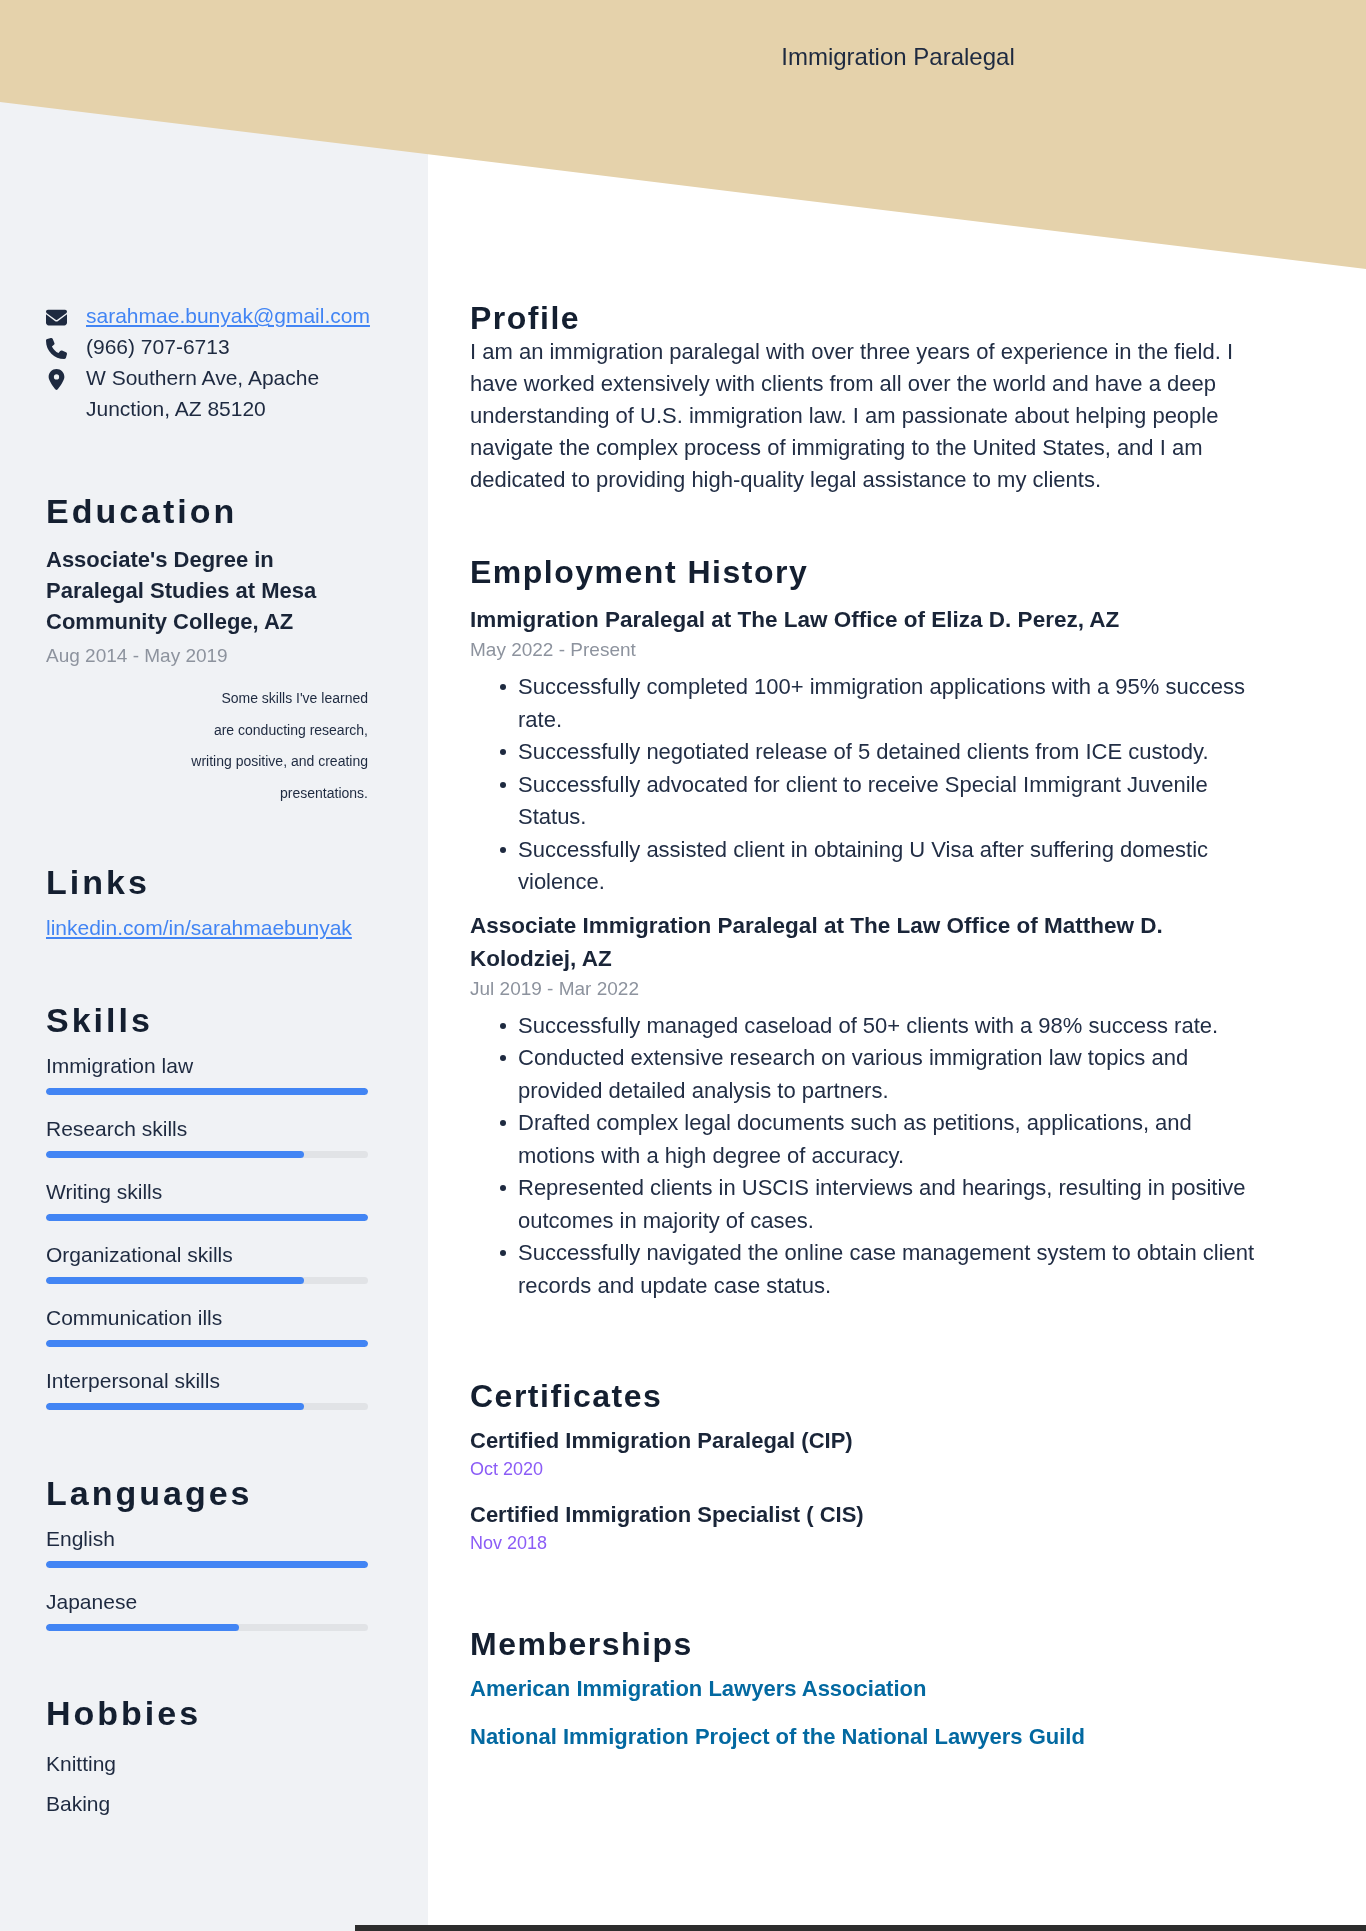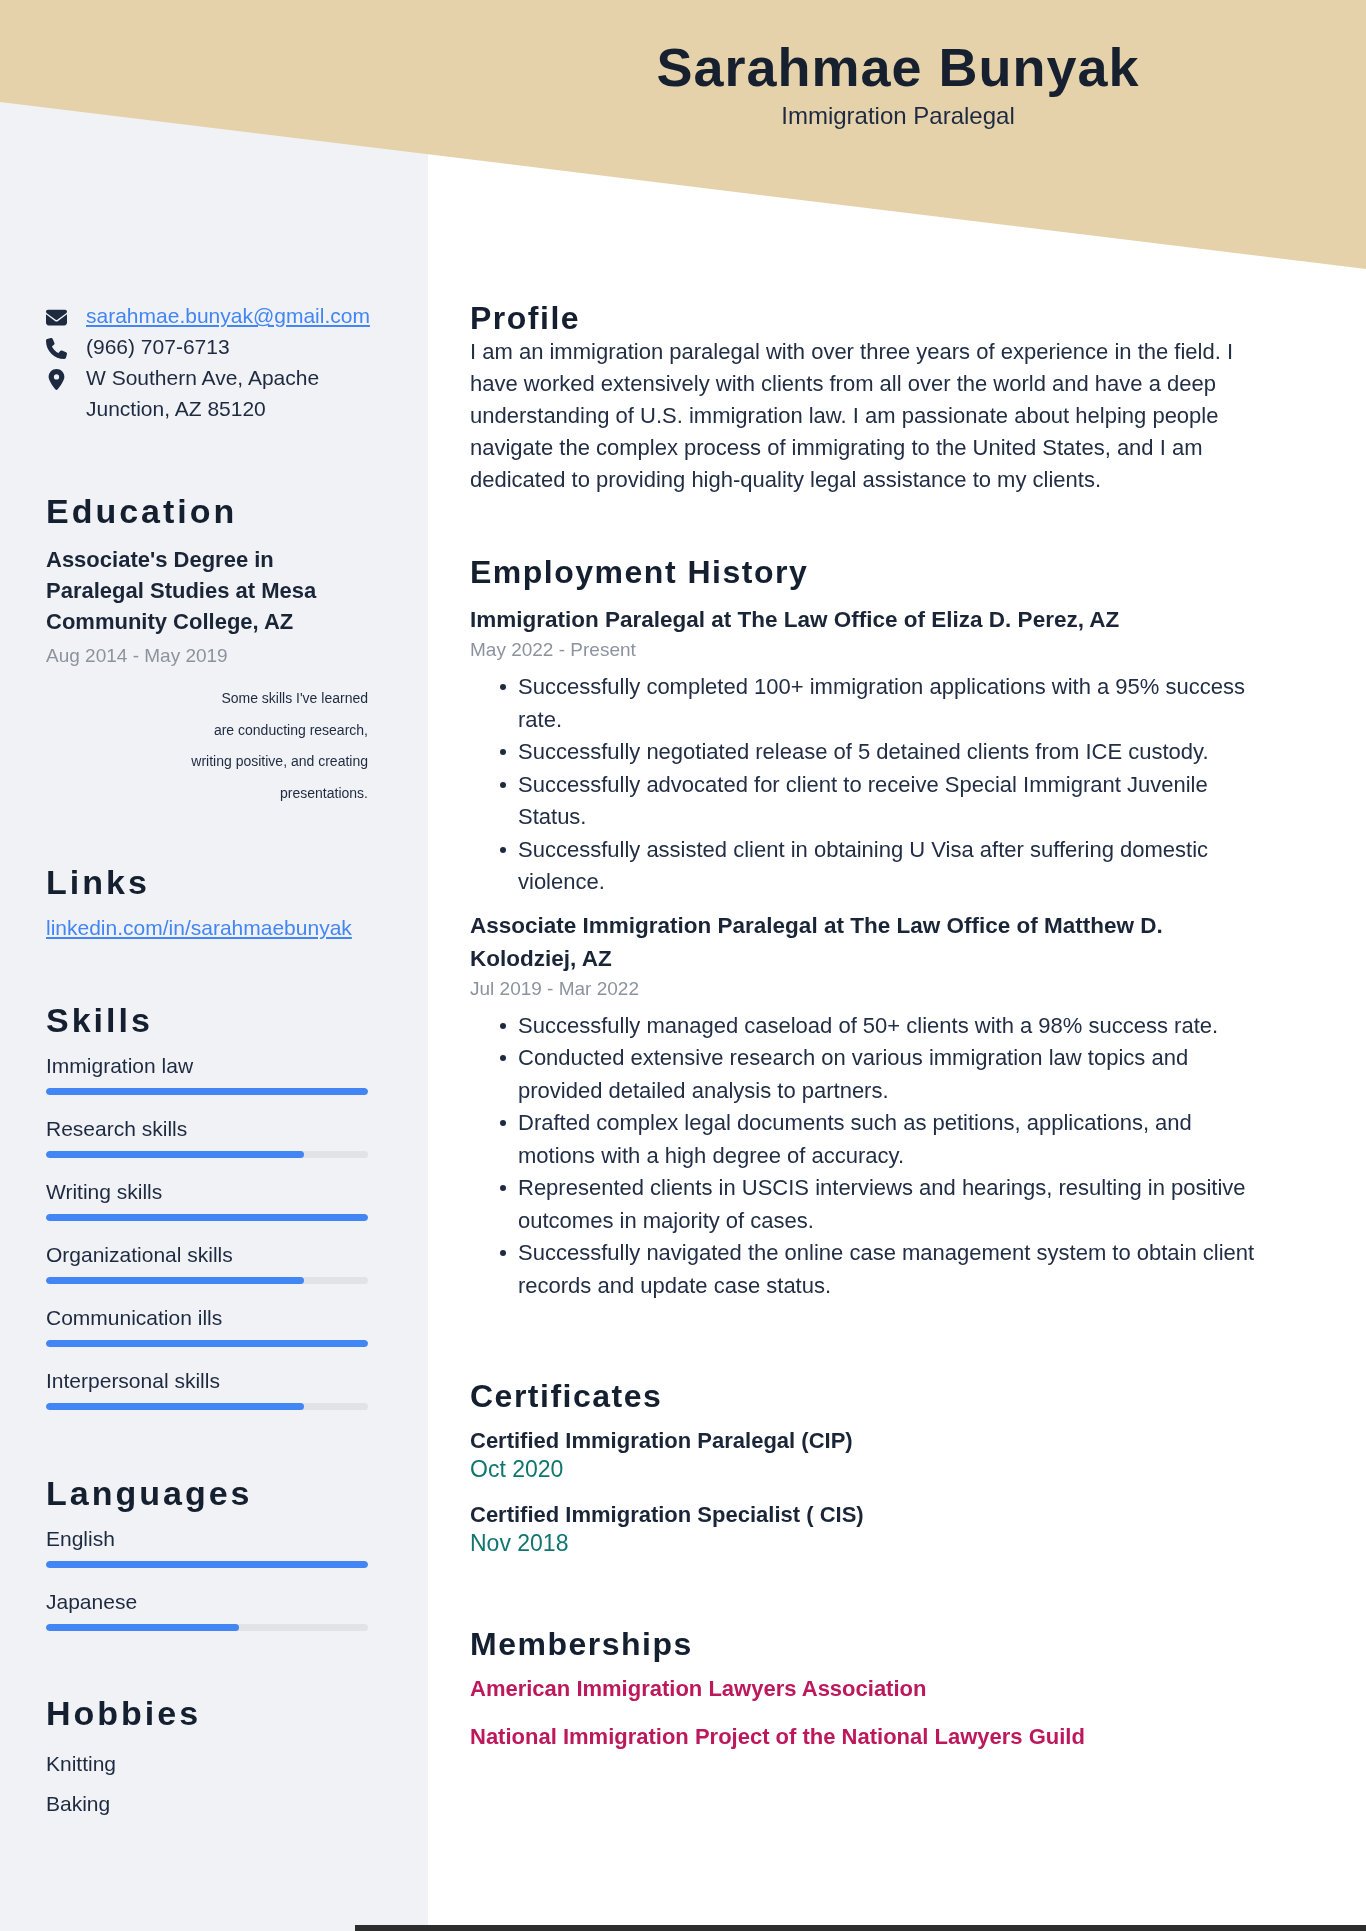--- a/index.html
+++ b/index.html
@@ -83,41 +83,40 @@
     padding-left:48px;color:#222e45;
   }
   .bullets li::before{
     content:"";position:absolute;left:30px;top:13px;
     width:6px;height:6px;border-radius:50%;background:#1e2a40;
   }
   .certificates-h2{margin-top:76px;}
   .cert{margin-top:12px;}
   .cert + .cert{margin-top:18px;}
   .cert-title{font-size:22px;font-weight:bold;line-height:30px;color:#1a2538;}
-  .cert-date{font-size:23px;color:#0f766e;line-height:26px;}
+  .cert-date{font-size:18px;color:#8b5cf6;line-height:26px;}
   .memberships-h2{margin-top:70px;}
-  .member{font-size:22px;font-weight:bold;line-height:30px;color:#be185d;}
+  .member{font-size:22px;font-weight:bold;line-height:30px;color:#0369a1;}
   .member:nth-child(1){margin-top:12px;}
   .member + .member{margin-top:18px;}
   
   .bottom-strip{
     position:absolute;left:355px;right:0;bottom:0;height:6px;
     background:#2d2d2d;z-index:4;
   }
 </style>
 </head>
 <body>
 
 <div class="page">
 
   <div class="sidebar-bg"></div>
   <div class="header-band"></div>
 
   <div class="header-text">
-    <div class="name">Sarahmae Bunyak</div>
     <div class="subtitle">Immigration Paralegal</div>
   </div>
 
   <aside class="sidebar">
 
     <div class="contact">
       <div class="contact-row">
         <span class="cicon">
           <svg viewBox="0 0 512 512">
               <path d="M48 64C21.5 64 0 85.5 0 112c0 15.1 7.1 29.3 19.2 38.4L236.8 313.6c11.4 8.5 27 8.5 38.4 0L492.8 150.4c12.1-9.1 19.2-23.3 19.2-38.4c0-26.5-21.5-48-48-48H48zM0 176V384c0 35.3 28.7 64 64 64H448c35.3 0 64-28.7 64-64V176L294.4 339.2c-22.8 17.1-54 17.1-76.8 0L0 176z"></path>

